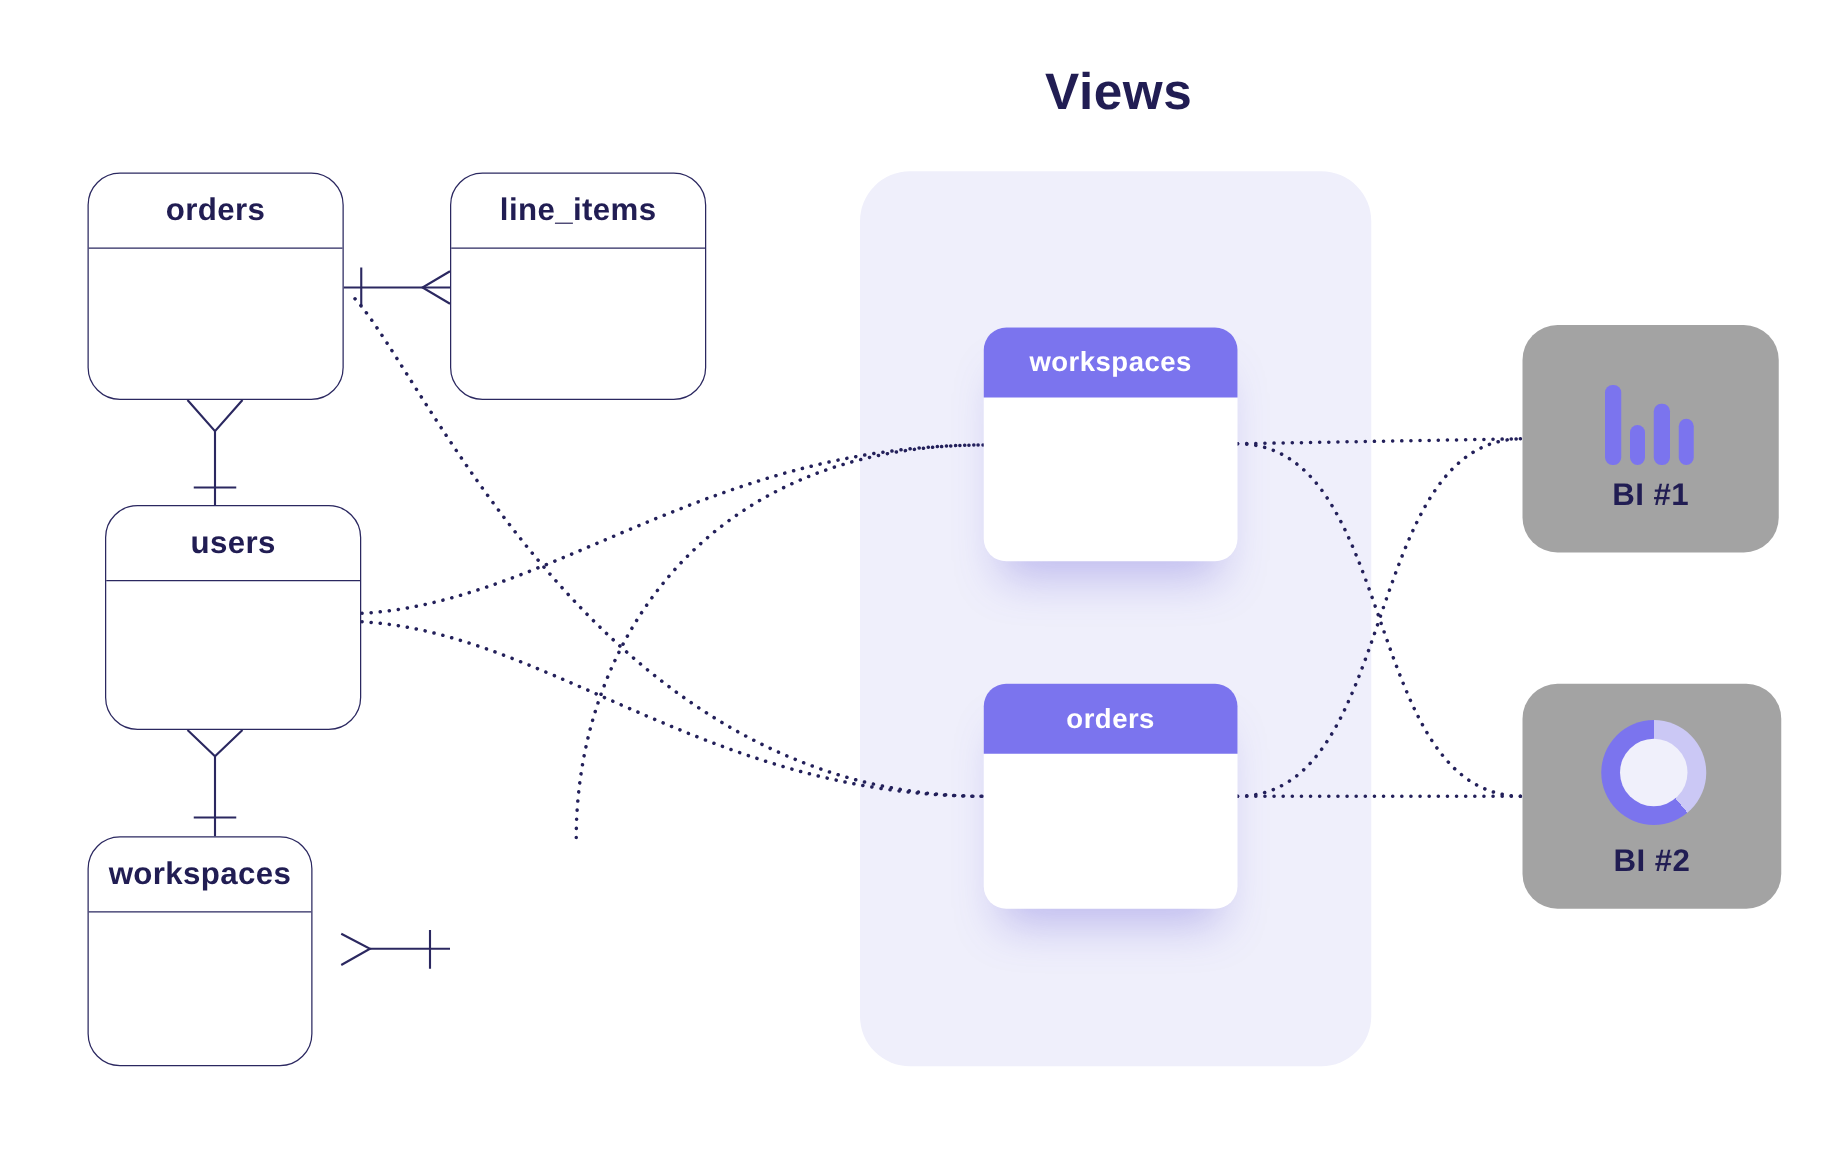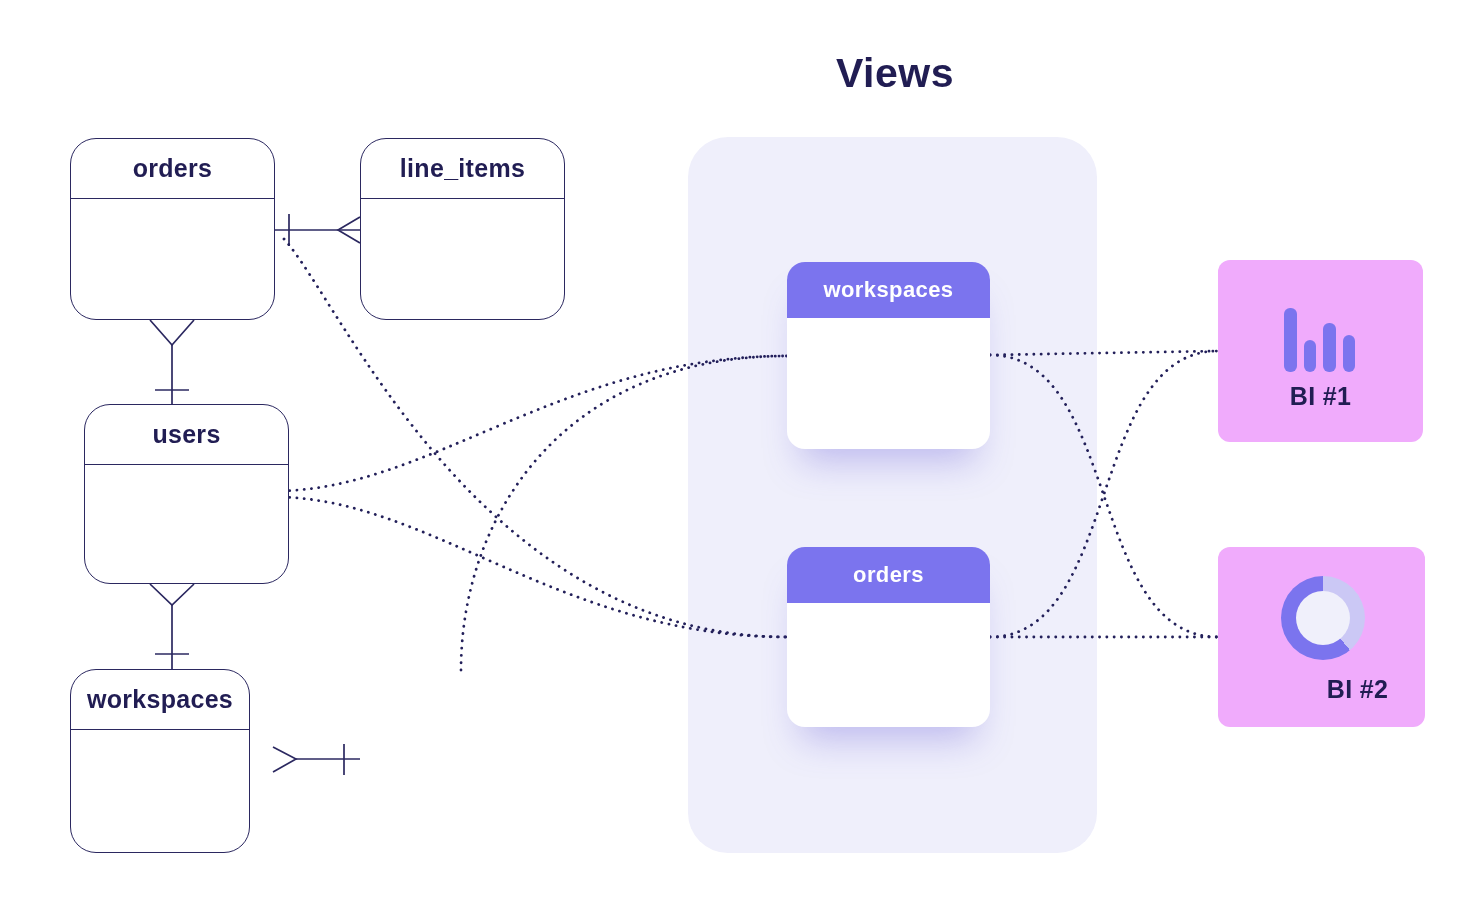--- a/index.html
+++ b/index.html
@@ -46,30 +46,30 @@
   .view-card .view-header{
     height:56px;background:#7B74EE;border-radius:18px 18px 0 0;
     display:flex;align-items:center;justify-content:center;
   }
   .view-card .view-label{font-size:22px;font-weight:bold;color:#ffffff;letter-spacing:0.4px;}
   .view-customers{left:787px;top:262px;height:187px;}
   .view-orders{left:787px;top:547px;height:180px;}
 
   
   .bi-card{
-    position:absolute;background:#f0abfc;border-radius:12px;z-index:2;
+    position:absolute;background:#a3a3a3;border-radius:28px;z-index:2;
   }
   .bi-1{left:1218px;top:260px;width:205px;height:182px;}
   .bi-2{left:1218px;top:547px;width:207px;height:180px;}
   .bi-label{
     position:absolute;left:0;width:100%;text-align:center;
     font-size:25px;font-weight:bold;color:#211D53;letter-spacing:0.3px;
   }
   .bi-1 .bi-label{top:122px;}
-  .bi-2 .bi-label{top:128px;margin-left:36px;}
+  .bi-2 .bi-label{top:128px;}
 
   
   .bar-chart{
     position:absolute;left:66px;top:44px;width:76px;height:68px;
     display:flex;align-items:flex-end;gap:7px;
   }
   .bar-chart .bar{width:12.5px;border-radius:6px;background:#7B74EE;}
 
   
   .donut{

